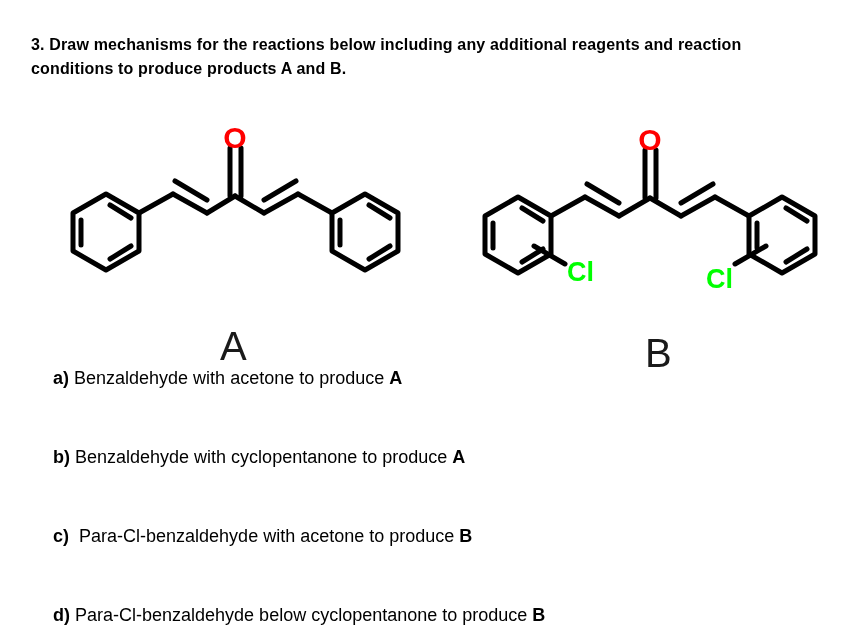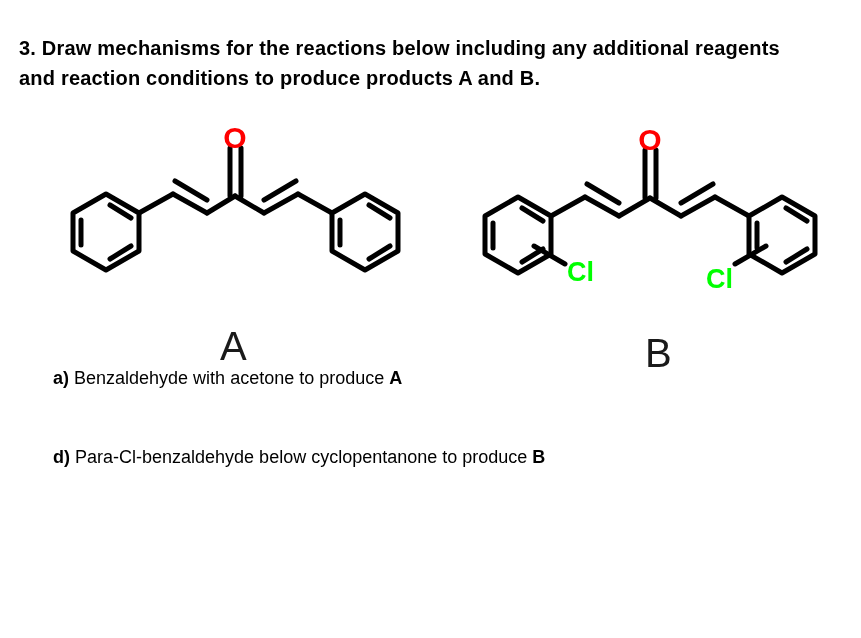--- a/index.html
+++ b/index.html
@@ -14,24 +14,24 @@
     height: 638px;
     position: relative;
     overflow: hidden;
     font-family: "Liberation Sans", sans-serif;
     color: #000000;
   }
 
   
   .prompt {
     position: absolute;
-    left: 19px;
+    left: 31px;
     top: 33px;
     width: 770px;
-    font-size: 20px;
+    font-size: 16px;
     font-weight: bold;
     line-height: 1.52;
     letter-spacing: 0.01em;
     color: #000000;
   }
 
   
   .structures {
     position: absolute;
     left: 0;
@@ -170,19 +170,25 @@
   <span class="compound-letter" id="letter-a">A</span>
   <span class="compound-letter" id="letter-b">B</span>
 </div>
 
 <div class="choices">
 
   <div class="choice">
     <span class="tag">a)</span><span class="body"> Benzaldehyde with acetone to produce </span><span class="product">A</span>
   </div>
 
+  <div class="choice">
+    <span class="tag">b)</span><span class="body"> Benzaldehyde with cyclopentanone to produce </span><span class="product">A</span>
+  </div>
 
+  <div class="choice">
+    <span class="tag">c)</span><span class="body">  Para-Cl-benzaldehyde with acetone to produce </span><span class="product">B</span>
+  </div>
 
   <div class="choice">
     <span class="tag">d)</span><span class="body"> Para-Cl-benzaldehyde below cyclopentanone to produce </span><span class="product">B</span>
   </div>
 
 </div>
 
 </body></html>

